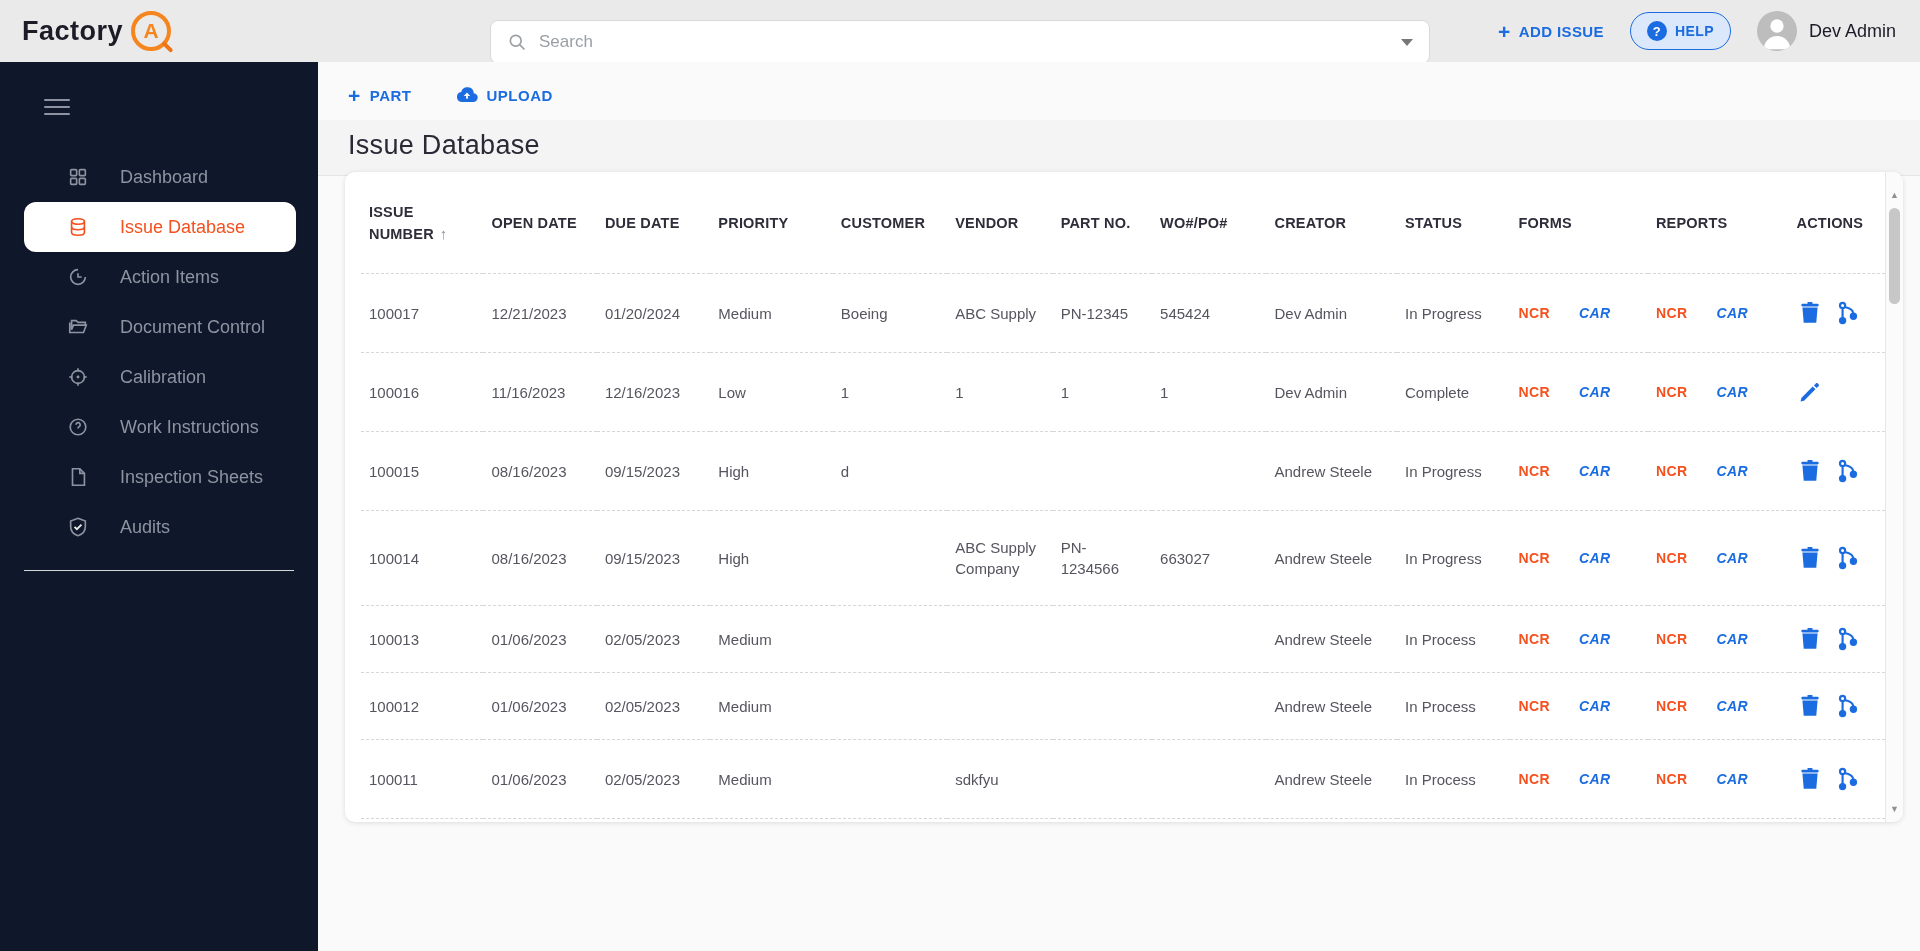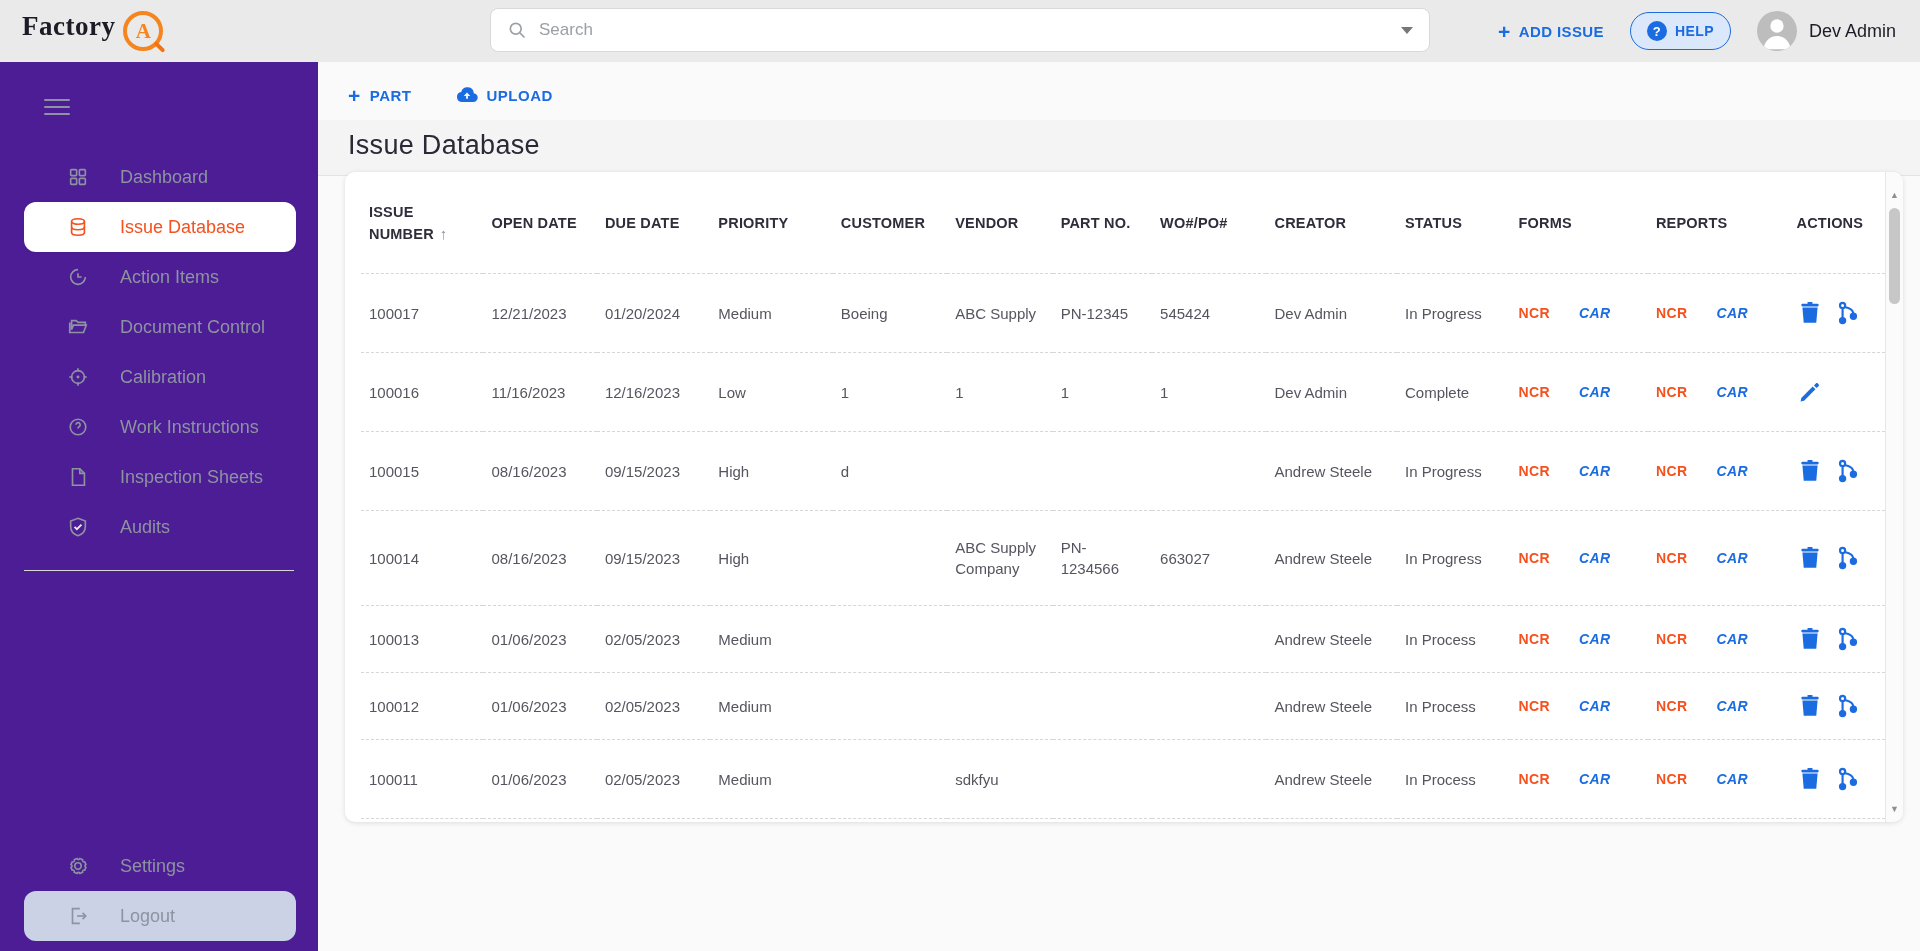--- a/index.html
+++ b/index.html
@@ -1,29 +1,29 @@
 <!DOCTYPE html>
 <html style="--accent-blue: #1b6ce0; --accent-orange: #f4511e;"><head>
 <meta charset="utf-8">
 <style>
   * { margin:0; padding:0; box-sizing:border-box; }
   html,body { width:1920px; height:951px; overflow:hidden; }
   body { font-family:"Liberation Sans", sans-serif; background:#eaeaeb; color:#3a3947; }
 
   
   .top-header { height:62px; display:flex; align-items:center; background:#eaeaeb; position:relative; }
-  .logo { display:flex; align-items:flex-start; gap:8px; padding-left:22px; width:318px;font-family:Liberation Serif, serif; }
+  .logo { display:flex; align-items:center; gap:8px; padding-left:22px; width:318px; }
   .logo-text { font-size:27px; font-weight:700; color:#1d1b26; letter-spacing:0.5px; }
   .logo-mark { width:40px; height:40px; border:4px solid #f5861f; border-radius:50%;
                display:flex; align-items:center; justify-content:center; position:relative;
                color:#f5861f; font-weight:700; font-size:21px; }
   .logo-mark::after { content:""; position:absolute; width:13px; height:4px; background:#f07316;
                bottom:-2px; right:-7px; transform:rotate(45deg); border-radius:2px; }
 
-  .search-wrap { position:absolute; left:490px; top:8px; width:940px; height:44px;
+  .search-wrap { position:absolute; left:490px; top:20px; width:940px; height:44px;
                  background:#ffffff; border:1px solid #d9d9d9; border-radius:8px;
                  display:flex; align-items:center; padding:0 16px; }
   .search-wrap input { border:none; outline:none; flex:1; font-size:17px; color:#444;
                  font-family:"Liberation Sans", sans-serif; background:transparent; }
   .search-wrap input::placeholder { color:#9aa0a6; }
   .search-icon { width:20px; height:20px; margin-right:12px; flex:none; }
   .search-caret { width:0; height:0; border-left:6px solid transparent; border-right:6px solid transparent;
                  border-top:7px solid #777; margin-left:10px; }
 
   .header-right { position:absolute; right:24px; top:0; height:62px; display:flex; align-items:center; gap:26px; }
@@ -37,21 +37,21 @@
                  display:flex; align-items:center; justify-content:center; font-size:13px; font-weight:700; }
   .user-chip { display:flex; align-items:center; gap:12px; }
   .avatar { width:40px; height:40px; border-radius:50%; background:#bdbdbd; overflow:hidden;
                  display:flex; align-items:center; justify-content:center; }
   .user-name { font-size:18px; color:#1d1b26; }
 
   
   .layout { display:flex; height:889px; }
 
   
-  .sidebar { width:318px; flex:none; background:#4c1d95; display:flex; flex-direction:column; padding-top:32px; }
+  .sidebar { width:318px; flex:none; background:#0f172a; display:flex; flex-direction:column; padding-top:32px; }
   .hamburger { width:26px; margin-left:44px; cursor:pointer; margin-bottom:32px; }
   .hamburger span { display:block; height:2px; background:#8d93a0; margin:5px 0; border-radius:1px; }
   .nav { display:flex; flex-direction:column; }
   .nav-item { display:flex; align-items:center; height:50px; padding-left:42px; gap:30px;
               color:#8d93a0; font-size:18px; cursor:pointer; border-radius:12px; margin:0 22px 0 24px; }
   .nav-item .nav-icon { width:24px; height:24px; display:flex; align-items:center; justify-content:center; flex:none; }
   .nav-item .nav-icon svg { width:22px; height:22px; stroke:#8d93a0; fill:none; stroke-width:1.8; }
   .nav-item.active { background:#ffffff; color:var(--accent-orange); box-shadow:0 1px 3px rgba(0,0,0,0.07); }
   .nav-item.active .nav-icon svg { stroke:var(--accent-orange); }
   .nav-divider { height:1px; background:#d7d7da; margin:18px 24px 0 24px; }
@@ -222,41 +222,20 @@
           <span class="nav-icon">
             <svg viewBox="0 0 24 24" fill="currentColor" stroke="none">
               <path d="M12 2.5 20 5.5v6c0 5-3.4 8.6-8 10-4.6-1.4-8-5-8-10v-6z"></path>
               <path d="M8.2 11.8l2.6 2.6 5-5" stroke="#eaeaeb" stroke-width="2" fill="none"></path>
             </svg>
           </span>
           <span class="nav-label">Audits</span>
         </div>
       </nav>
     <div class="nav-divider"></div>
-    <div class="sidebar-footer" id="sidebar-footer">
-        <div class="nav-item">
-          <span class="nav-icon">
-            <svg viewBox="0 0 24 24">
-              <path d="M12 8.5A3.5 3.5 0 1 0 12 15.5 3.5 3.5 0 1 0 12 8.5z"></path>
-              <path d="M19.5 12c0-.6.5-1.2 1.1-1.6l-1.2-2.9c-.7.2-1.5.1-2-.4s-.6-1.3-.4-2l-2.9-1.2c-.4.6-1 1.1-1.6 1.1s-1.2-.5-1.6-1.1L8 5.1c.2.7.1 1.5-.4 2s-1.3.6-2 .4L4.4 10.4c.6.4 1.1 1 1.1 1.6s-.5 1.2-1.1 1.6l1.2 2.9c.7-.2 1.5-.1 2 .4s.6 1.3.4 2l2.9 1.2c.4-.6 1-1.1 1.6-1.1s1.2.5 1.6 1.1l2.9-1.2c-.2-.7-.1-1.5.4-2s1.3-.6 2-.4l1.2-2.9c-.6-.4-1.1-1-1.1-1.6z"></path>
-            </svg>
-          </span>
-          <span class="nav-label">Settings</span>
-        </div>
-        <div class="nav-item highlight">
-          <span class="nav-icon">
-            <svg viewBox="0 0 24 24">
-              <path d="M14 4H6v16h8"></path>
-              <path d="M11 12h9"></path>
-              <path d="M17 8.5 20.5 12 17 15.5"></path>
-            </svg>
-          </span>
-          <span class="nav-label">Logout</span>
-        </div>
-      </div>
   </aside>
 
   <main class="main">
     <div class="toolbar">
       <div class="tool-btn">
         <span class="plus-glyph">+</span>
         <span>PART</span>
       </div>
       <div class="tool-btn">
         <svg viewBox="0 0 24 24" fill="#1b6ce0">

